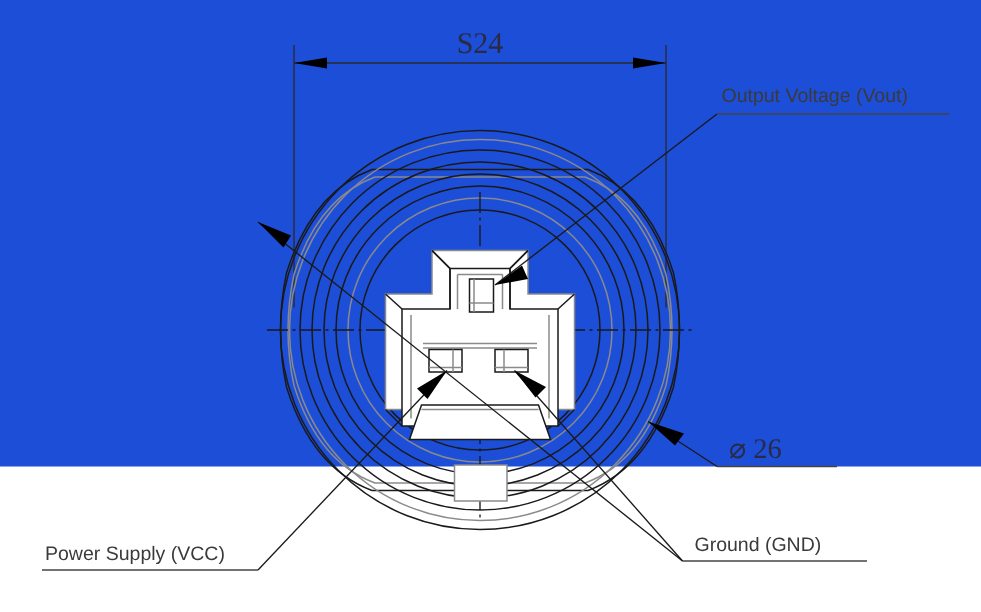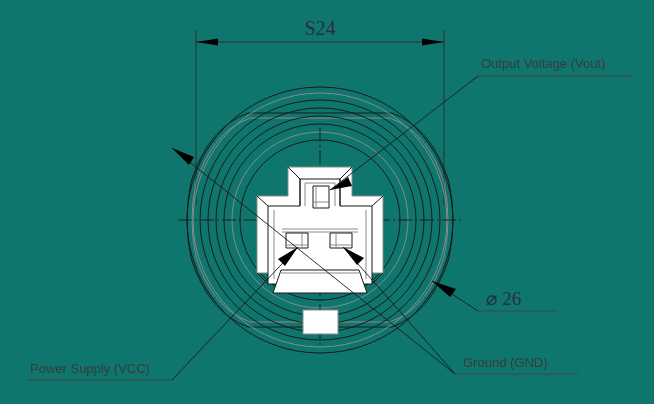--- a/index.html
+++ b/index.html
@@ -10,22 +10,22 @@
   }
   body {
     width: 654px;
     height: 408px;
     overflow: hidden;
     font-family: "Liberation Sans", sans-serif;
   }
   #drawing-root {
     position: relative;
     width: 654px;
-    height: 404px;
-    background: #0f766e;
+    height: 311px;
+    background: #1d4ed8;
   }
   svg#drawing-canvas {
     position: absolute;
     top: 0;
     left: 0;
     width: 654px;
     height: 408px;
     display: block;
   }
   .ln {

